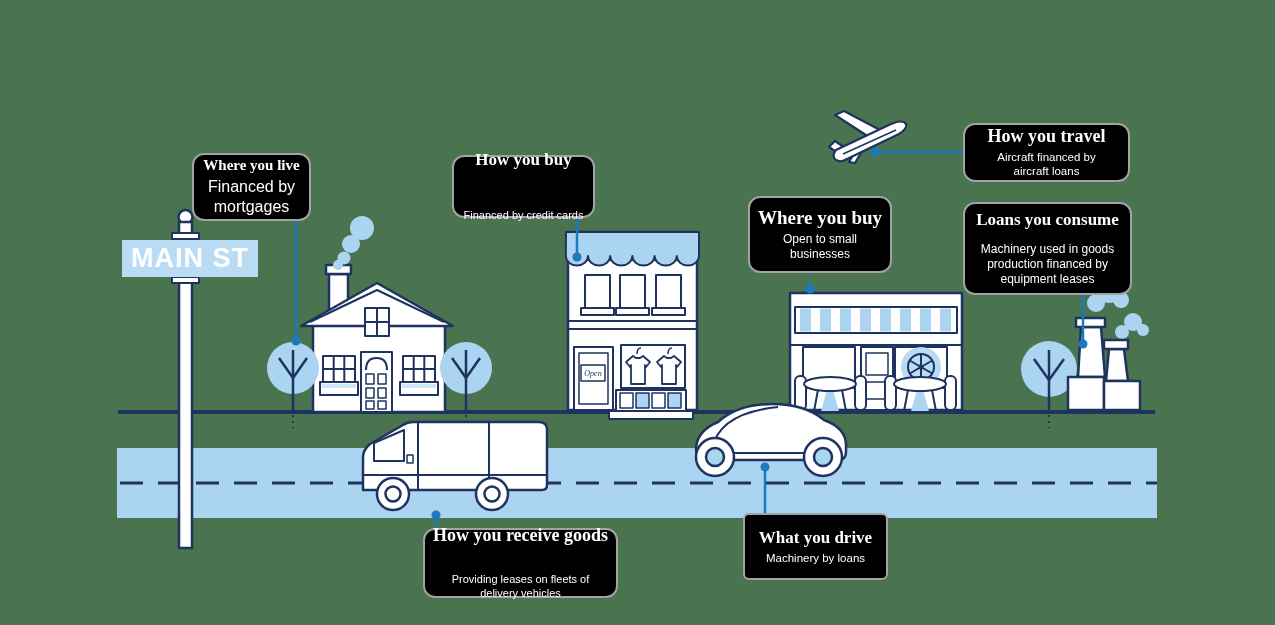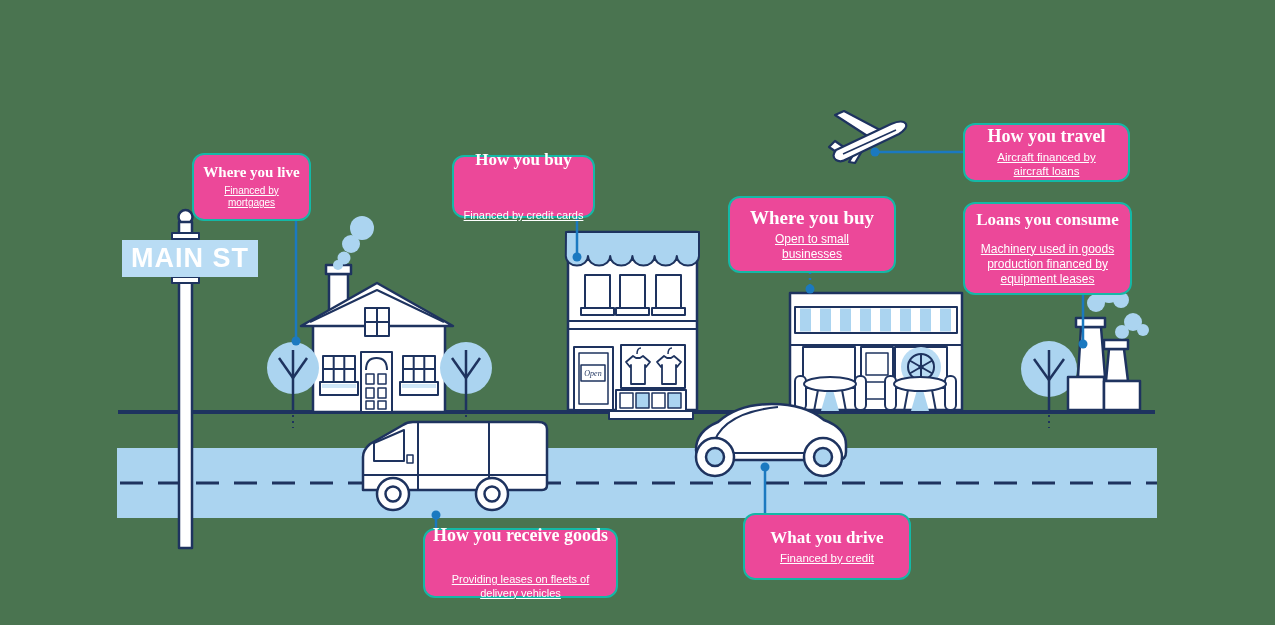--- a/index.html
+++ b/index.html
@@ -4,32 +4,32 @@
 <style>
   html,body{margin:0;padding:0;}
   body{
     width:1275px;height:625px;position:relative;overflow:hidden;
     background:#4a7450;
     font-family:"Liberation Sans", sans-serif;
   }
   #scene{position:absolute;left:0;top:0;}
   .callout{
     position:absolute;box-sizing:border-box;
-    background:#ec4899;border:2px solid #14b8a6;border-radius:12px;
+    background:#000000;border:2px solid #a3a3a3;border-radius:12px;
     color:#ffffff;text-align:center;
     display:flex;flex-direction:column;justify-content:center;align-items:center;
     padding:6px 8px;z-index:5;
   }
   .co-title{
     font-family:"Liberation Serif", serif;font-weight:600;
     line-height:1.15;white-space:nowrap;
   }
   .co-sub{
     font-family:"Liberation Sans", sans-serif;font-weight:400;
-    line-height:1.25;margin-top:3px;text-decoration:underline;
+    line-height:1.25;margin-top:3px;
   }
 </style>
 </head>
 <body>
 
 <svg id="scene" width="1275" height="625" viewBox="0 0 1275 625">
 
   <line x1="118" y1="412" x2="1155" y2="412" stroke="#1e335f" stroke-width="4"></line>
 
   <g>
@@ -275,44 +275,44 @@
     <line x1="436" y1="516" x2="436" y2="530" stroke="#1b79c0" stroke-width="2.5"></line>
     <circle cx="436" cy="515" r="4.5" fill="#1b79c0"></circle>
 
     <line x1="765" y1="468" x2="765" y2="515" stroke="#1b79c0" stroke-width="2.5"></line>
     <circle cx="765" cy="467" r="4.5" fill="#1b79c0"></circle>
   </g>
 </svg>
 
 <div class="callout" style="left:192px;top:153px;width:119px;height:68px;">
   <div class="co-title" style="font-size:15px">Where you live</div>
-  <div class="co-sub" style="font-size:10px">Financed by mortgages</div>
+  <div class="co-sub" style="font-size:16px">Financed by mortgages</div>
 </div>
 
 <div class="callout" style="left:452px;top:155px;width:143px;height:63px;gap:36px;">
   <div class="co-title" style="font-size:17px">How you buy</div>
   <div class="co-sub" style="font-size:11px">Financed by credit cards</div>
 </div>
 
-<div class="callout" style="left:728px;top:196px;width:168px;height:77px;">
+<div class="callout" style="left:748px;top:196px;width:144px;height:77px;">
   <div class="co-title" style="font-size:19px">Where you buy</div>
   <div class="co-sub" style="font-size:12px;max-width:100px">Open to small businesses</div>
 </div>
 
 <div class="callout" style="left:963px;top:123px;width:167px;height:59px;">
   <div class="co-title" style="font-size:18px">How you travel</div>
   <div class="co-sub" style="font-size:11.5px;max-width:130px">Aircraft financed by aircraft loans</div>
 </div>
 
 <div class="callout" style="left:963px;top:202px;width:169px;height:93px;">
   <div class="co-title" style="font-size:17px">Loans you consume</div>
   <div class="co-sub" style="font-size:12px;margin-top:12px">Machinery used in goods production financed by equipment leases</div>
 </div>
 
 <div class="callout" style="left:423px;top:528px;width:195px;height:70px;gap:24px;">
   <div class="co-title" style="font-size:18px">How you receive goods</div>
   <div class="co-sub" style="font-size:11px;max-width:165px">Providing leases on fleets of delivery vehicles</div>
 </div>
 
-<div class="callout" style="left:743px;top:513px;width:168px;height:67px;">
+<div class="callout" style="left:743px;top:513px;width:145px;height:67px;border-radius:6px;">
   <div class="co-title" style="font-size:17px">What you drive</div>
-  <div class="co-sub" style="font-size:11.5px">Financed by credit</div>
+  <div class="co-sub" style="font-size:11.5px">Machinery by loans</div>
 </div>
 
 </body></html>

